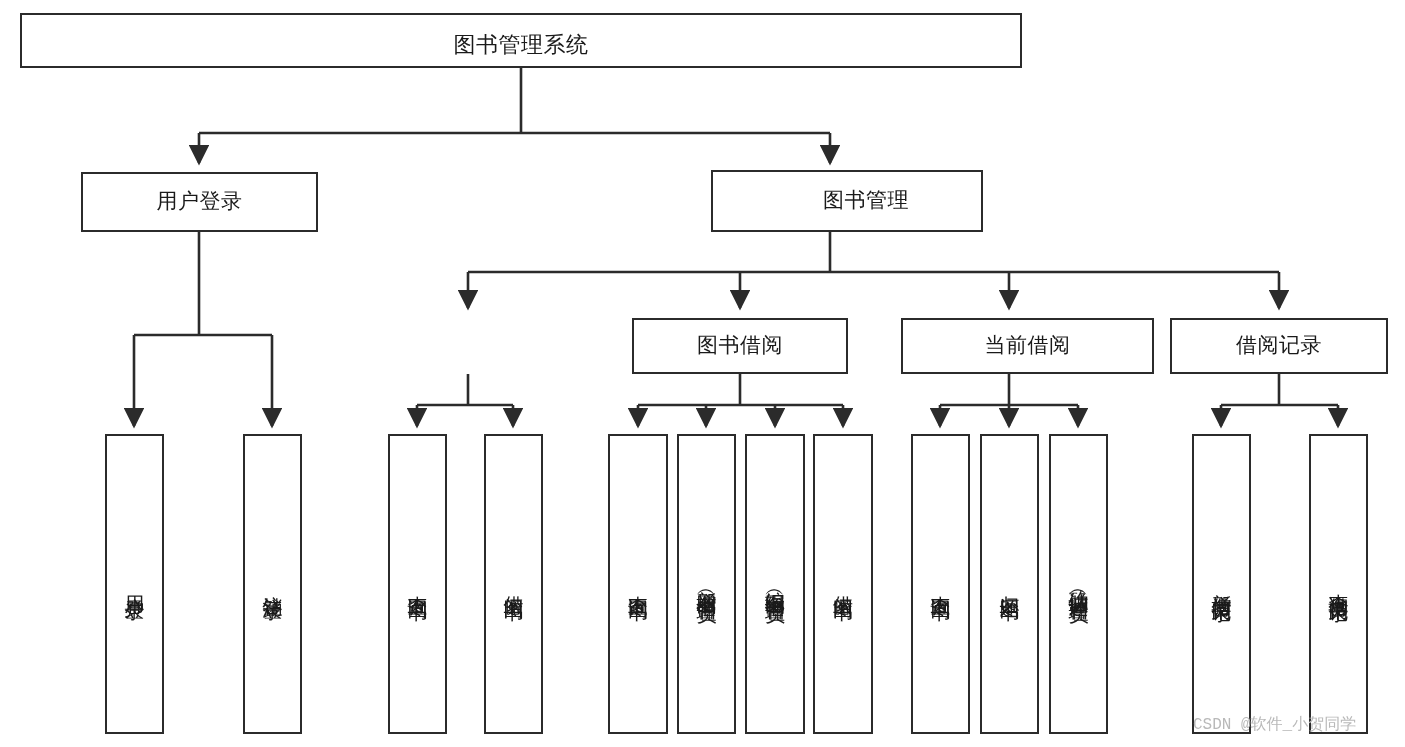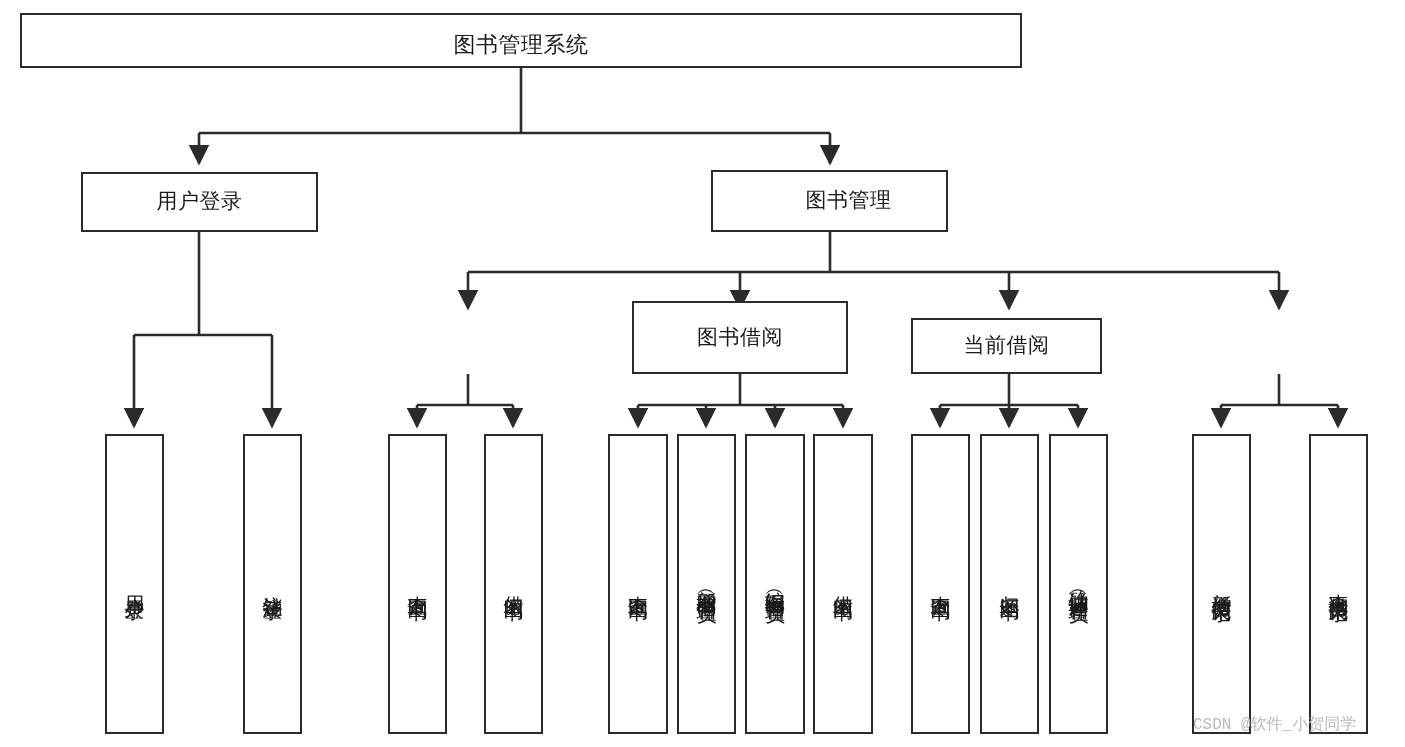--- a/index.html
+++ b/index.html
@@ -132,29 +132,32 @@
     </g>
   </svg>
 
   <div class="node horiz root" style="left:20px; top:13px; width:1002px; height:55px;">
     <span class="label">图书管理系统</span>
   </div>
 
   <div class="node horiz" style="left:81px; top:172px; width:237px; height:60px;">
     <span class="label">用户登录</span>
   </div>
-  <div class="node horiz" style="left:711px; top:170px; width:237px; height:62px;padding-left:38px;">
+  <div class="node horiz" style="left:711px; top:170px; width:272px; height:62px;padding-left:38px;">
     <span class="label">图书管理</span>
   </div>
 
-  <div class="node horiz" style="left:632px; top:301px; width:216px; height:73px;justify-content:center;">
+  <div class="node horiz" style="left:632px; top:318px; width:216px; height:56px;justify-content:center;">
     <span class="label">图书借阅</span>
   </div>
-  <div class="node horiz" style="left:901px; top:318px; width:191px; height:56px;margin-left:10px;">
+  <div class="node horiz" style="left:901px; top:318px; width:253px; height:56px;">
     <span class="label">当前借阅</span>
+  </div>
+  <div class="node horiz" style="left:1170px; top:318px; width:218px; height:56px;">
+    <span class="label">借阅记录</span>
   </div>
 
   <div class="node vert" style="left:105px; top:434px; width:59px; height:300px;">
     <span class="label">用户登录</span>
   </div>
   <div class="node vert" style="left:243px; top:434px; width:59px; height:300px;">
     <span class="label">注销登录</span>
   </div>
 
   <div class="node vert" style="left:388px; top:434px; width:59px; height:300px;">

